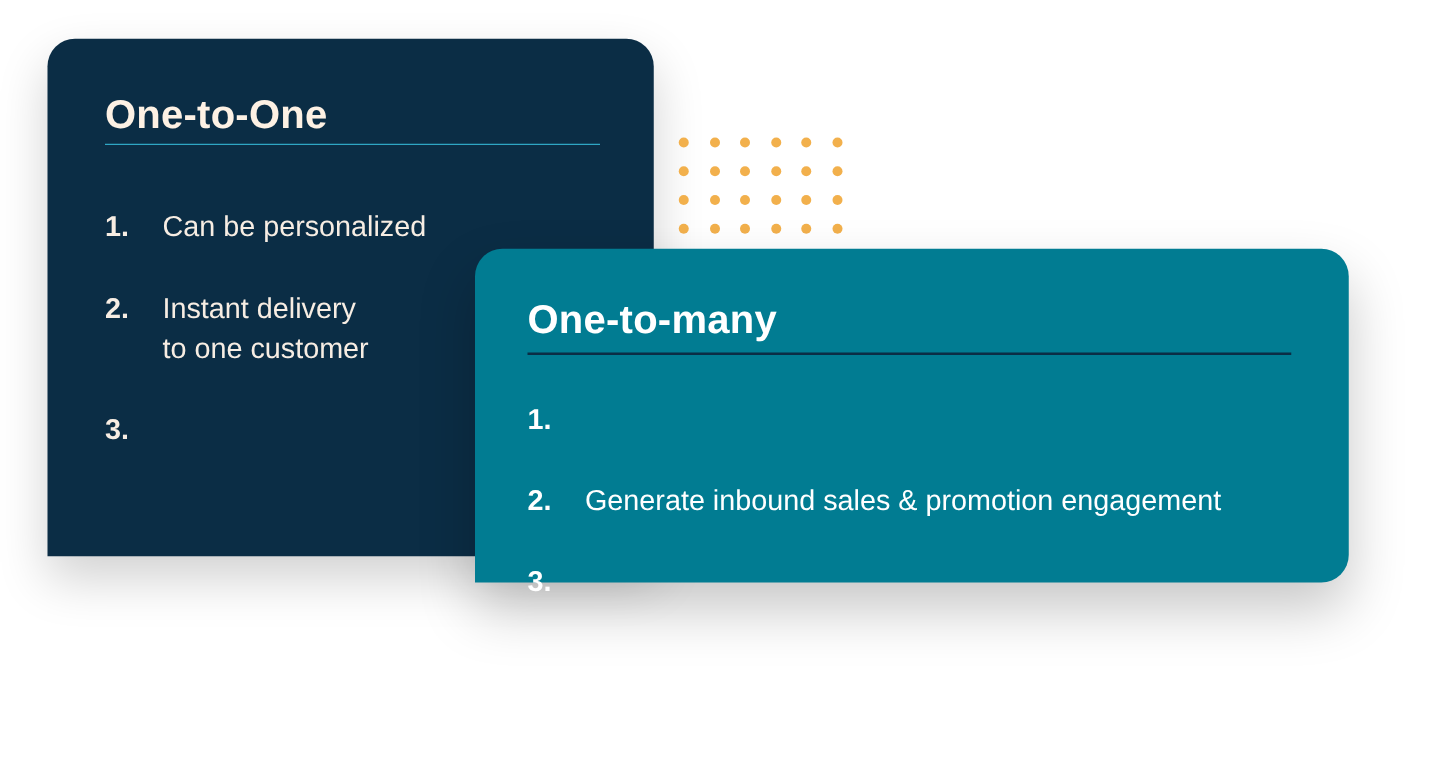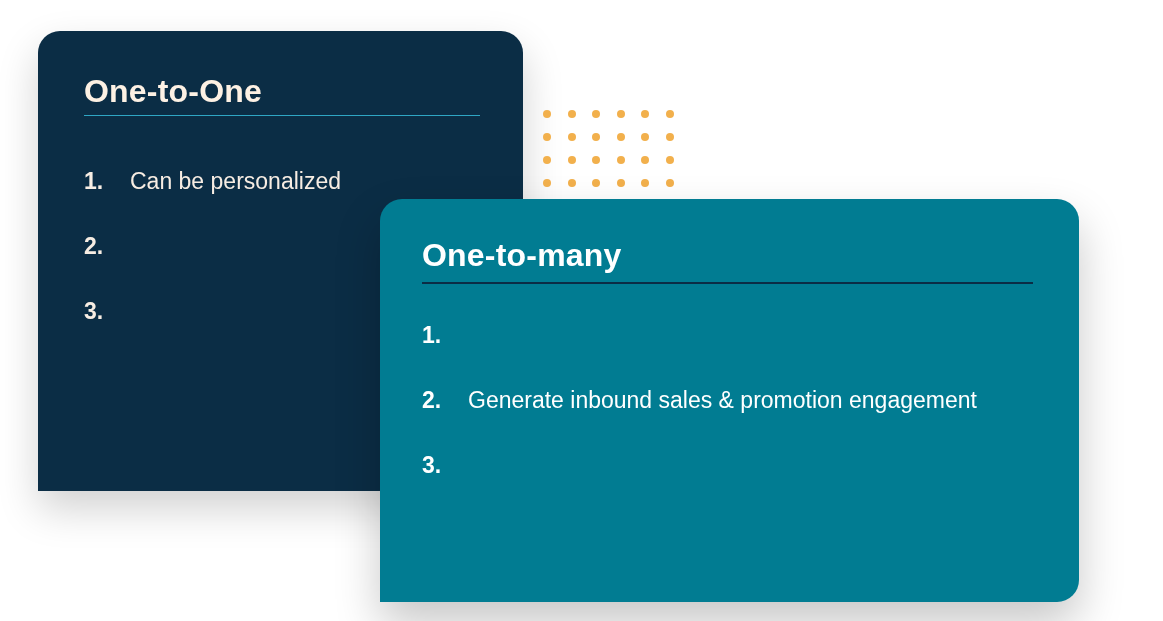--- a/index.html
+++ b/index.html
@@ -15,31 +15,31 @@
       font-family: "Liberation Sans", "DejaVu Sans", sans-serif;
     }
     .card {
       position: absolute;
       box-sizing: border-box;
     }
     .card-dark {
       left: 38px;
       top: 31px;
       width: 485px;
-      height: 460px;
+      height: 414px;
       background: #0b2d45;
       border-radius: 22px 22px 0 0;
       box-shadow: 0 18px 40px rgba(0,0,0,0.18);
       color: #f7ede3;
     }
     .card-teal {
       left: 380px;
       top: 199px;
       width: 699px;
-      height: 403px;
+      height: 267px;
       background: #017c92;
       border-radius: 22px 22px 22px 0;
       box-shadow: 0 22px 45px rgba(0,0,0,0.22);
       color: #ffffff;
       z-index: 2;
     }
     .card-title {
       position: absolute;
       font-weight: bold;
       font-size: 32px;
@@ -131,20 +131,22 @@
 <div class="card card-dark">
   <h2 class="card-title">One-to-One</h2>
   <div class="title-rule"></div>
   <ul class="list">
     <li class="list-item">
       <span class="item-num">1.</span>
       <span class="item-text">Can be personalized</span>
     </li>
     <li class="list-item">
       <span class="item-num">2.</span>
+      <span class="item-text">Instant delivery
+to one customer</span>
     </li>
     <li class="list-item">
       <span class="item-num">3.</span>
     </li>
   </ul>
 </div>
 
 <div class="dot-grid">
   <span class="dot"></span>
   <span class="dot"></span>

